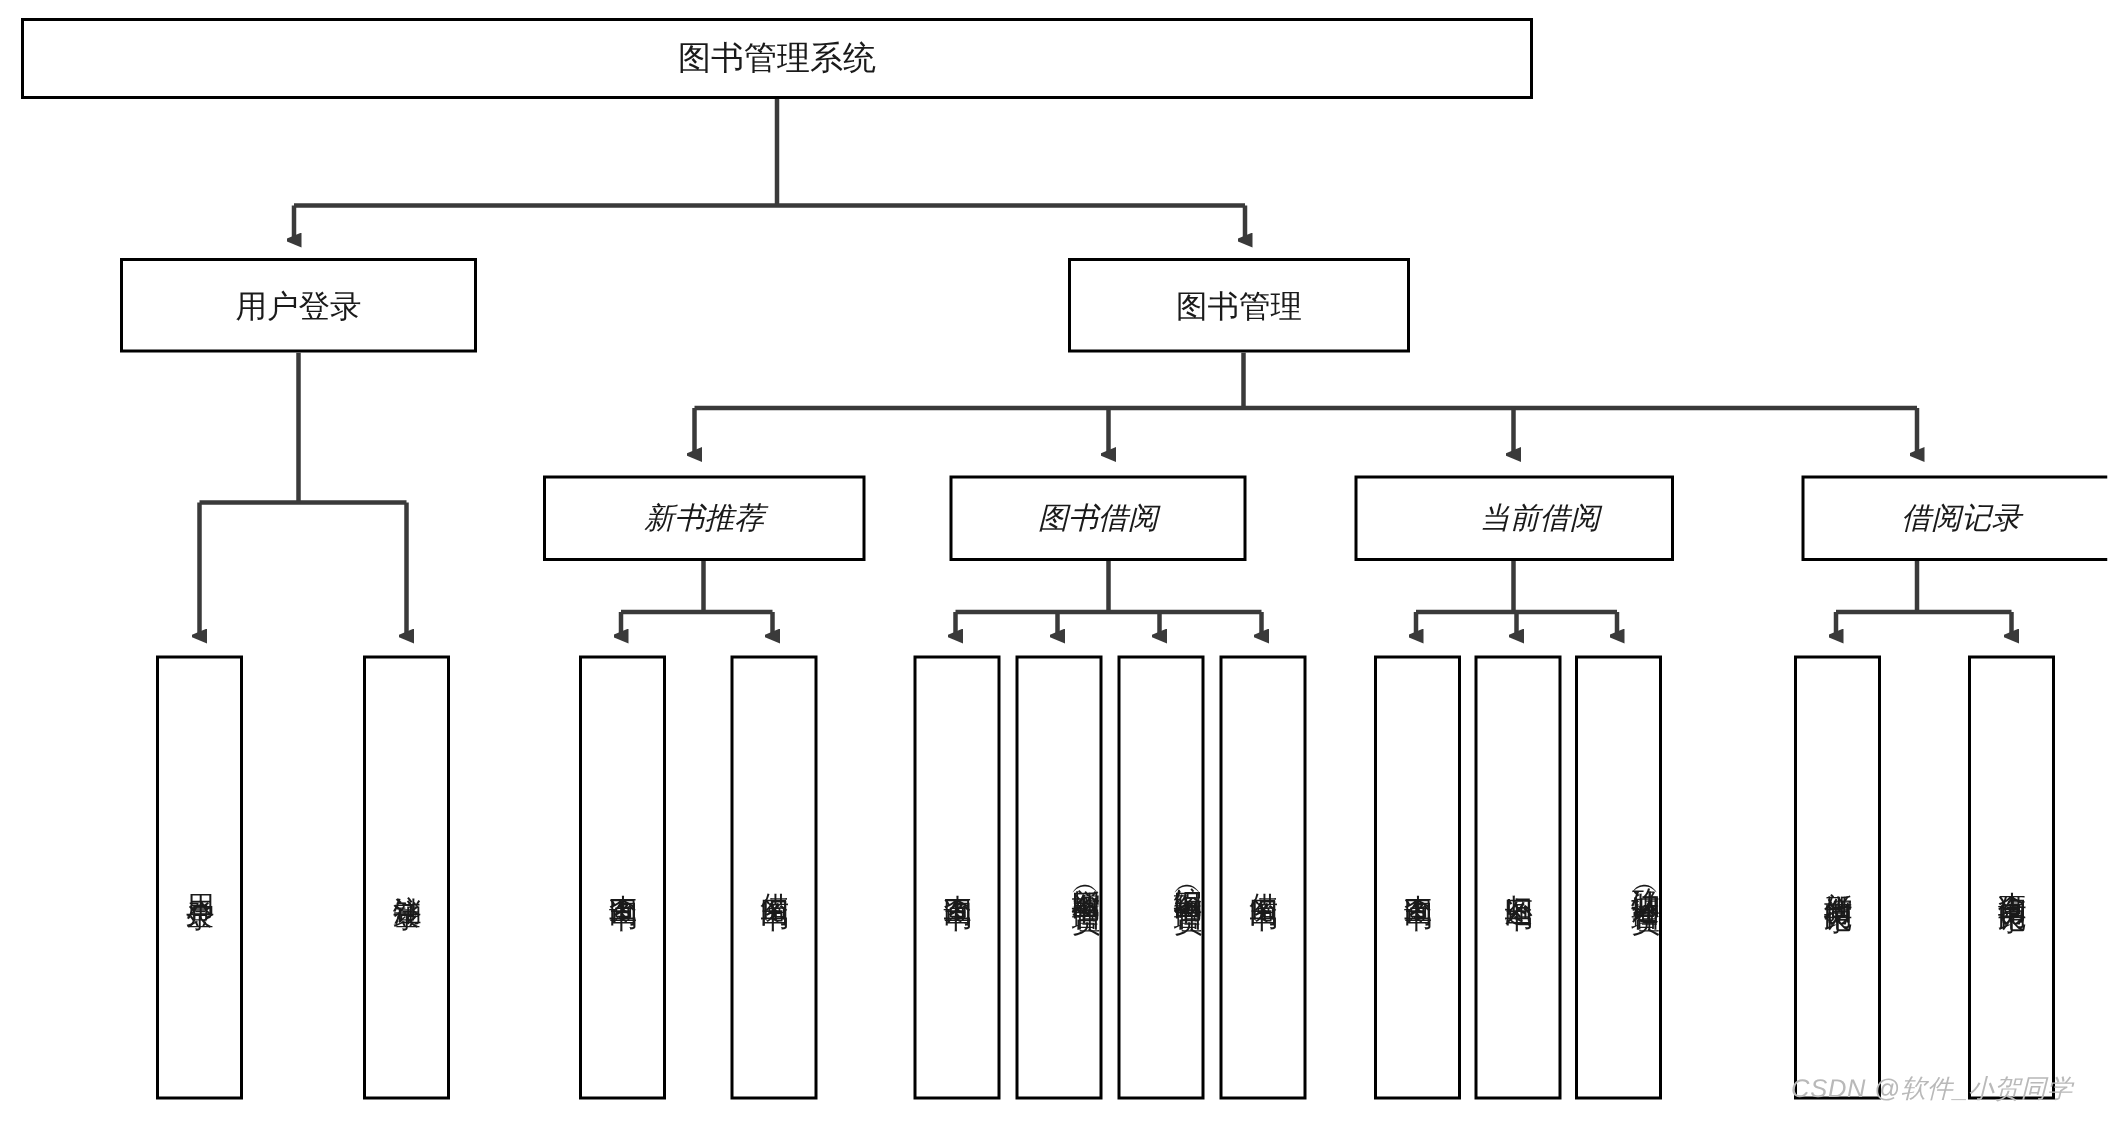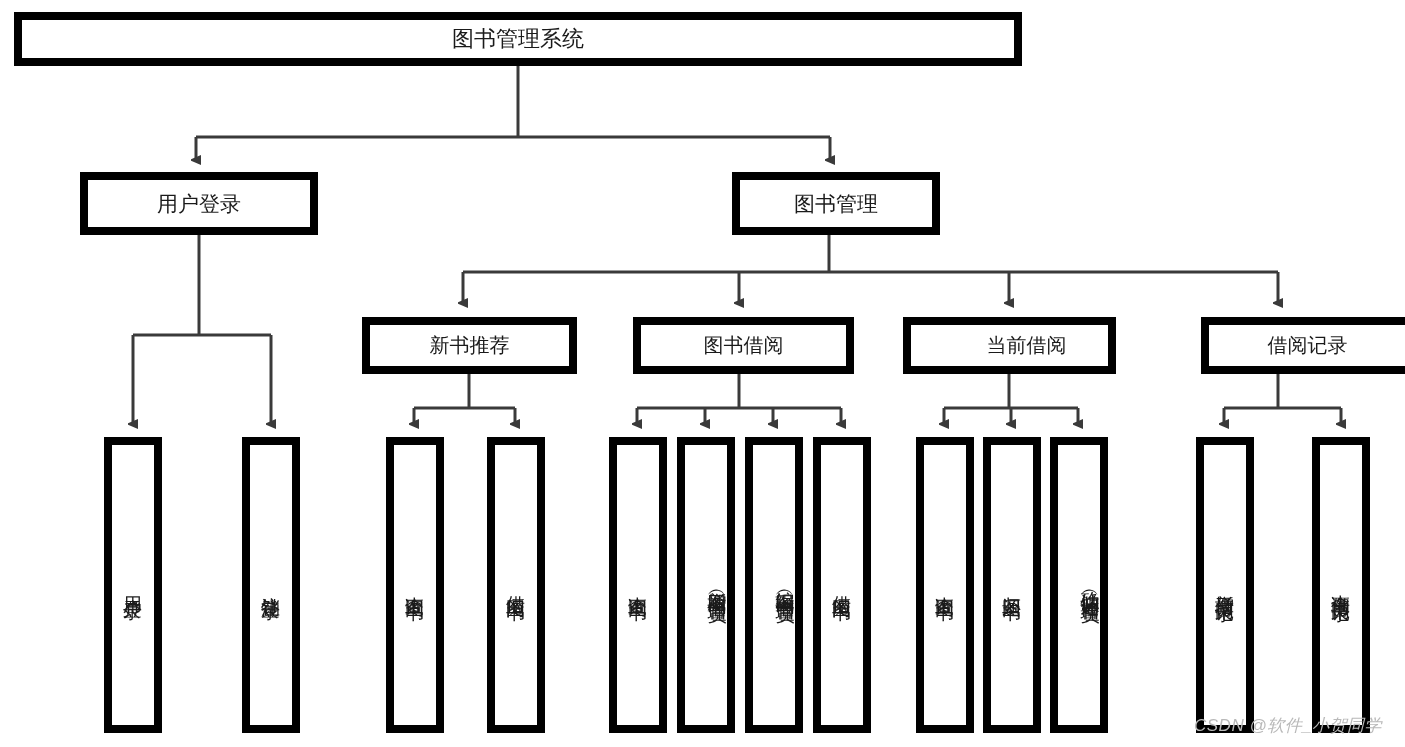--- a/index.html
+++ b/index.html
@@ -13,35 +13,36 @@
   #canvas {
     position: relative;
     width: 1405px;
     height: 747px;
     background: #ffffff;
     overflow: hidden;
   }
   .node {
     position: absolute;
     box-sizing: border-box;
-    border: 8px solid #000000;
+    border: 2px solid #000000;
     background: #ffffff;
     display: flex;
     align-items: center;
     justify-content: center;
     color: #1a1a1a;
   }
   .node.root {
     font-size: 22px;
   }
   .node.level1 {
     font-size: 21px;
   }
   .node.level2 {
     font-size: 20px;
+    font-style: italic;
   }
   .node.leaf {
     font-size: 19px;
     writing-mode: vertical-rl;
     text-orientation: upright;
     letter-spacing: 2px;
     line-height: 1;
     padding: 6px 0;
   }
   .node.leaf.top-align {
@@ -122,28 +123,28 @@
     </g>
   </svg>
 
   <div class="node root" style="left:14px; top:12px; width:1008px; height:54px;">
     <span class="label">图书管理系统</span>
   </div>
 
   <div class="node level1" style="left:80px; top:172px; width:238px; height:63px;">
     <span class="label">用户登录</span>
   </div>
-  <div class="node level1" style="left:712px; top:172px; width:208px; height:63px;margin-left:20px;">
+  <div class="node level1" style="left:712px; top:172px; width:228px; height:63px;">
     <span class="label">图书管理</span>
   </div>
 
   <div class="node level2" style="left:362px; top:317px; width:215px; height:57px;">
     <span class="label">新书推荐</span>
   </div>
-  <div class="node level2" style="left:633px; top:317px; width:221px; height:57px;">
+  <div class="node level2" style="left:633px; top:317px; width:198px; height:57px;">
     <span class="label">图书借阅</span>
   </div>
   <div class="node level2" style="left:903px; top:317px; width:213px; height:57px;padding-left:34px;">
     <span class="label">当前借阅</span>
   </div>
   <div class="node level2" style="left:1172px; top:317px; width:213px; height:57px;margin-left:29px;">
     <span class="label">借阅记录</span>
   </div>
 
   <div class="node leaf" style="left:104px; top:437px; width:58px; height:296px;">

